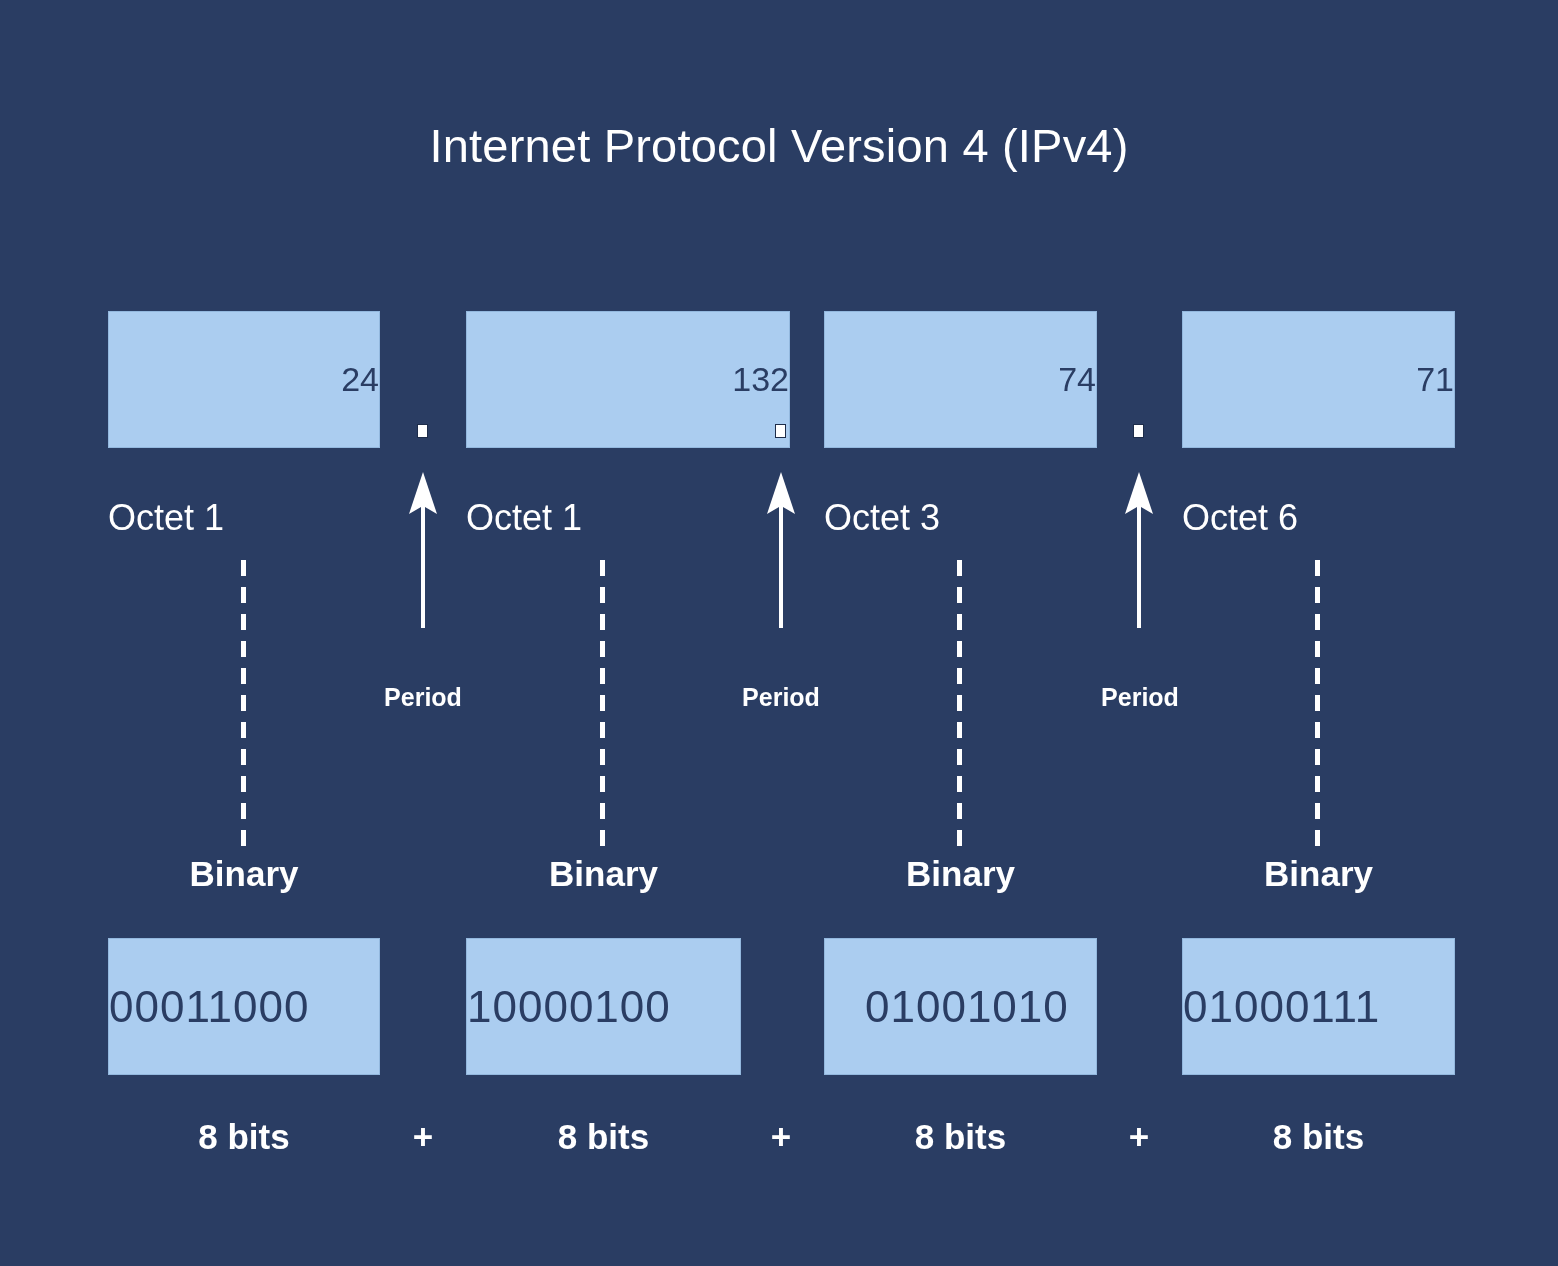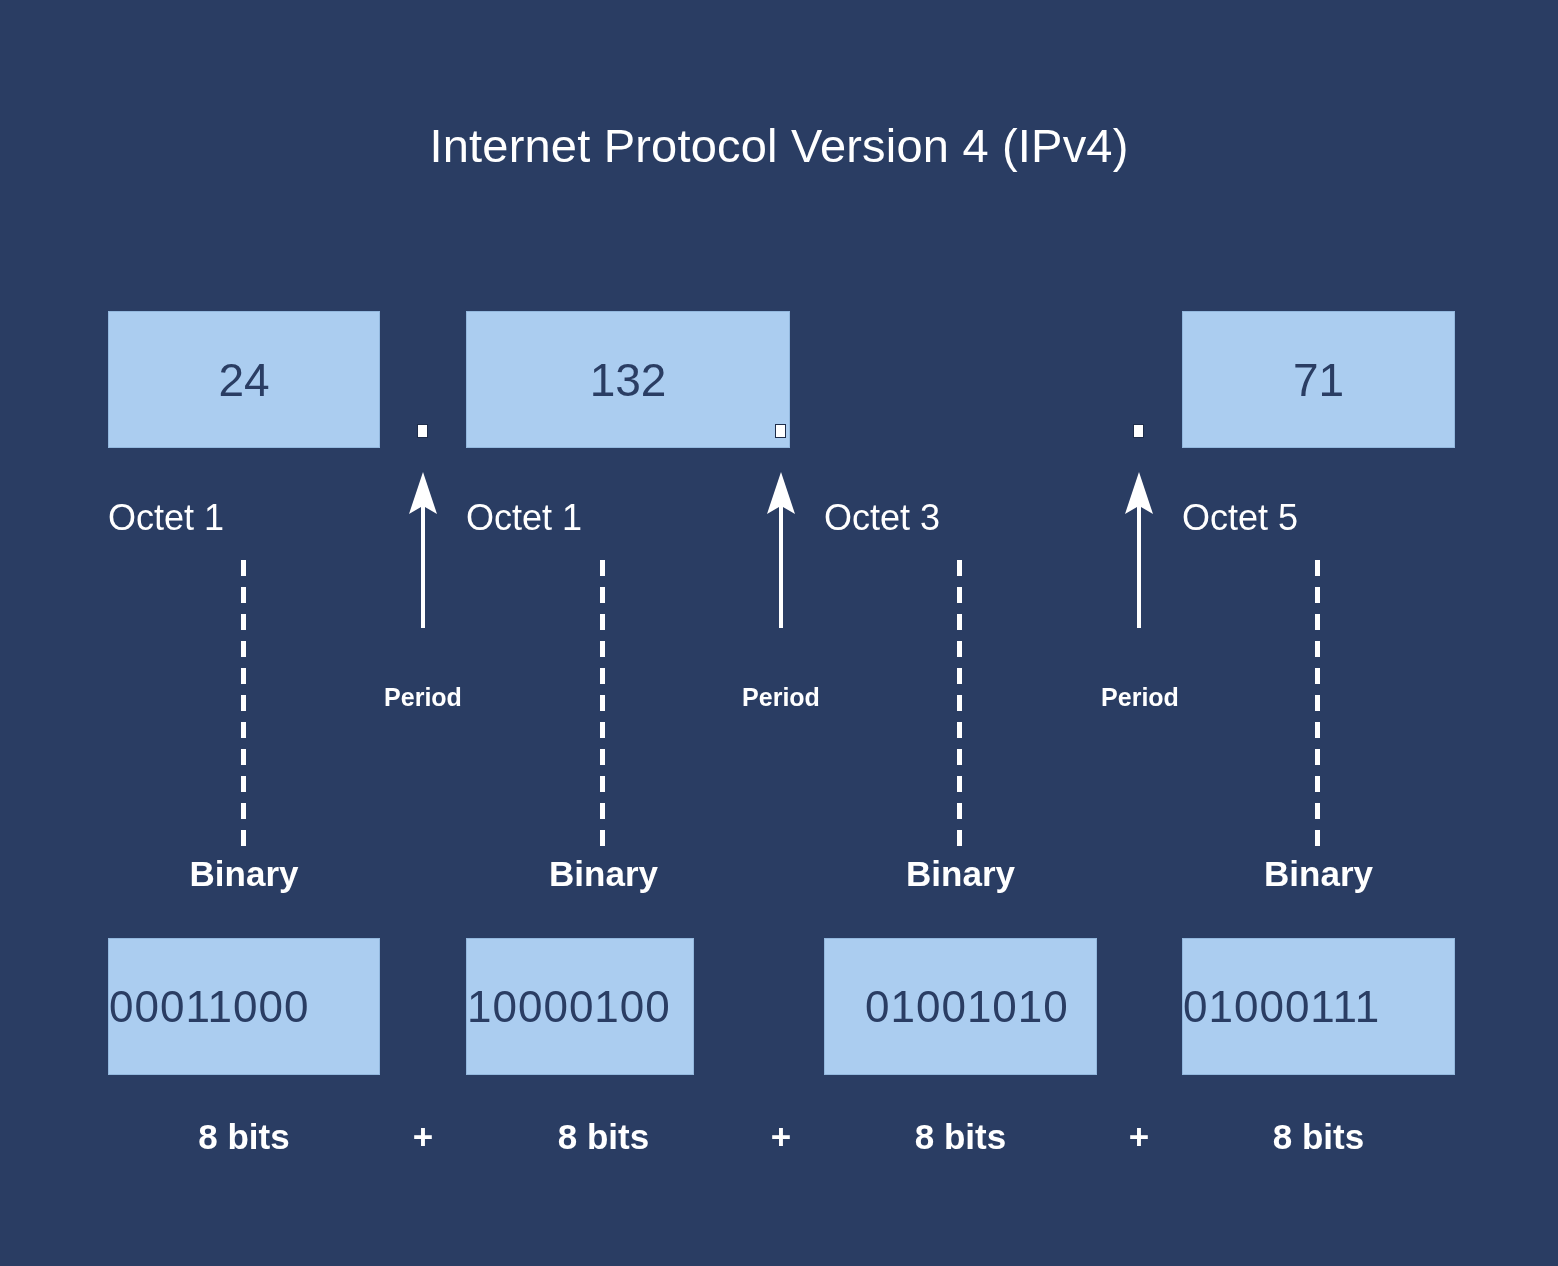--- a/index.html
+++ b/index.html
@@ -35,23 +35,23 @@
   
   .octet-box {
     position: absolute;
     top: 311px;
     height: 137px;
     background: #abcdf0;
     border: 1px solid #93b8de;
     box-sizing: border-box;
     display: flex;
     align-items: center;
-    justify-content: center;
+    justify-content: flex-end;
     color: #2a3d63;
-    font-size: 46px;
+    font-size: 34px;
     font-weight: 400;
   }
   .octet-box.b1 { left: 108px; width: 272px; }
   .octet-box.b2 { left: 466px; width: 324px; }
   .octet-box.b3 { left: 824px; width: 273px; }
   .octet-box.b4 { left: 1182px; width: 273px; }
 
   
   .period-dot {
     position: absolute;
@@ -151,21 +151,21 @@
     box-sizing: border-box;
     display: flex;
     align-items: center;
     justify-content: flex-start;
     color: #2a3d63;
     font-size: 44px;
     font-weight: 400;
     letter-spacing: 1px;
   }
   .binary-box.v1 { left: 108px; width: 272px; }
-  .binary-box.v2 { left: 466px; width: 228px; }
+  .binary-box.v2 { left: 466px; width: 275px; }
   .binary-box.v3 { left: 824px; width: 273px; padding-left: 40px; }
   .binary-box.v4 { left: 1182px; width: 273px; }
 
   
   .bits-label {
     position: absolute;
     top: 1117px;
     color: #ffffff;
     font-size: 35px;
     font-weight: bold;
@@ -196,32 +196,35 @@
 <div class="canvas">
 
   <div class="title">Internet Protocol Version 4 (IPv4)</div>
 
   <div class="octet-box b1">
     <span>24</span>
   </div>
   <div class="octet-box b2">
     <span>132</span>
   </div>
+  <div class="octet-box b3">
+    <span>74</span>
+  </div>
   <div class="octet-box b4">
     <span>71</span>
   </div>
 
   <div class="period-dot p1"></div>
   <div class="period-dot p2"></div>
   <div class="period-dot p3"></div>
 
   <div class="octet-label l1">Octet 1</div>
   <div class="octet-label l2">Octet 1</div>
   <div class="octet-label l3">Octet 3</div>
-  <div class="octet-label l4">Octet 5</div>
+  <div class="octet-label l4">Octet 6</div>
 
   <div class="dashed d1"></div>
   <div class="dashed d2"></div>
   <div class="dashed d3"></div>
   <div class="dashed d4"></div>
 
   <div class="arrow-up a1">
     <svg width="42" height="160" viewBox="0 0 42 160">
       <path d="M21 2 L35 44 L23 37 L23 158 L19 158 L19 37 L7 44 Z" fill="#ffffff"></path>
     </svg>

